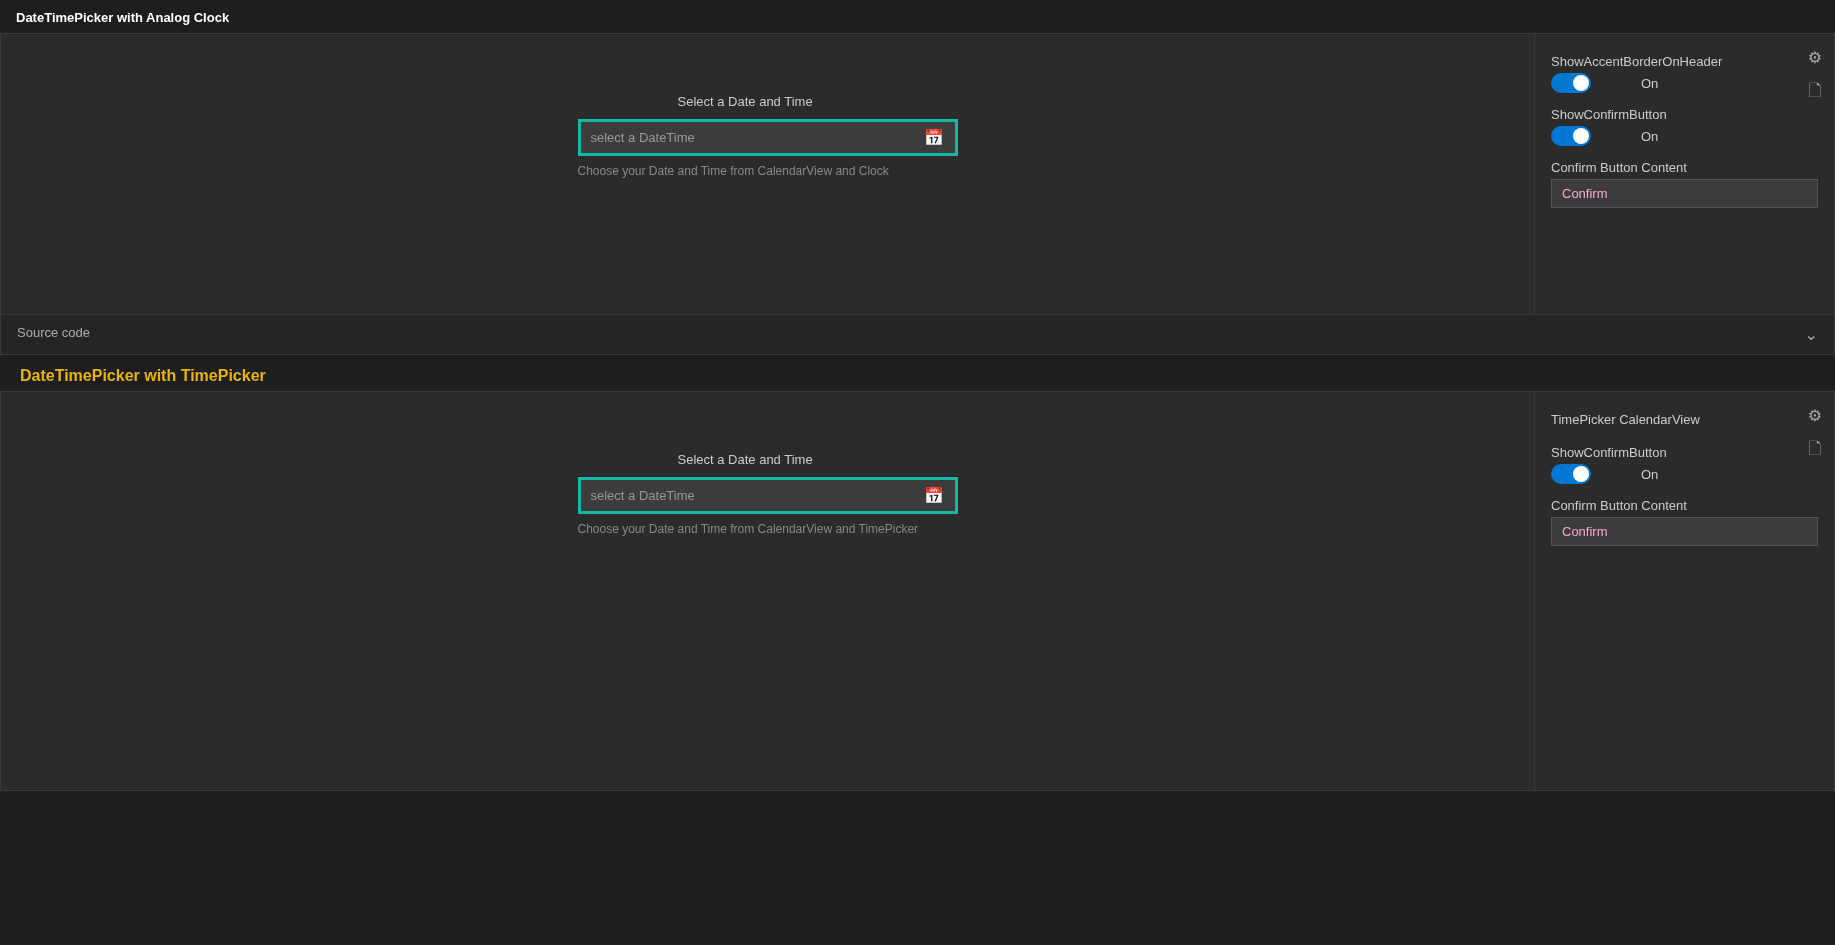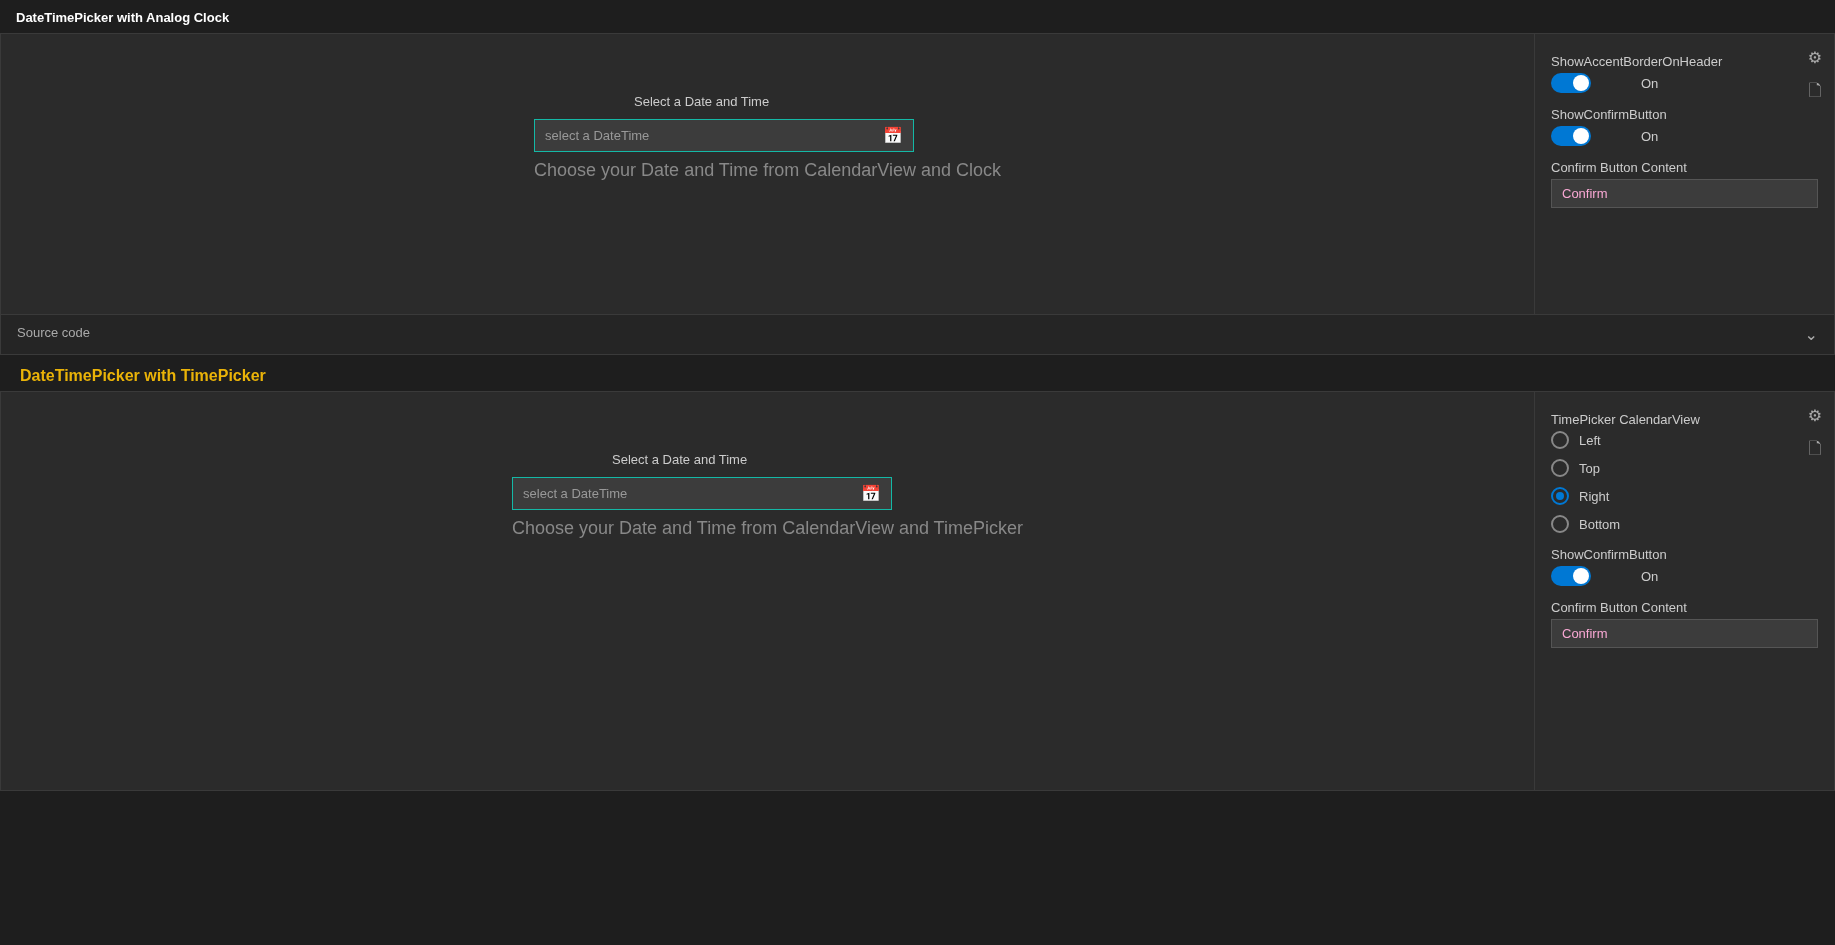--- a/index.html
+++ b/index.html
@@ -43,40 +43,40 @@
       margin-bottom: 10px;
       align-self: flex-start;
       margin-left: 100px;
     }
 
     .datetime-input-wrapper {
       width: 400px;
       display: flex;
       align-items: center;
       background: #3c3c3c;
-      border: 1px solid #14b8a6;
+      border: 3px solid #14b8a6;
       padding: 6px 10px;
       margin-bottom: 8px;
       position: relative;
     }
 
     .datetime-input-text {
       flex: 1;
       color: #999;
       font-size: 13px;
     }
 
     .calendar-icon {
       color: #aaa;
       font-size: 16px;
       cursor: pointer;
     }
 
     .section-hint {
-      font-size: 18px;
+      font-size: 12px;
       color: #888;
       align-self: flex-start;
       margin-left: 0px;
     }
 
     .section-sidebar {
       width: 300px;
       min-width: 260px;
       padding: 20px 16px;
       border-left: 1px solid #3a3a3a;
@@ -313,42 +313,20 @@
   </div>
 
   <div class="section-sidebar">
     <div class="sidebar-icons">
       <button class="sidebar-icon-btn">⚙</button>
       <button class="sidebar-icon-btn">🗋</button>
     </div>
 
     <div>
       <div class="prop-label">TimePicker CalendarView</div>
-      <div class="radio-group">
-
-        <div class="radio-row">
-          <div class="radio-circle"></div>
-          <span class="radio-label">Left</span>
-        </div>
-
-        <div class="radio-row">
-          <div class="radio-circle"></div>
-          <span class="radio-label">Top</span>
-        </div>
-
-        <div class="radio-row">
-          <div class="radio-circle selected"></div>
-          <span class="radio-label">Right</span>
-        </div>
-
-        <div class="radio-row">
-          <div class="radio-circle"></div>
-          <span class="radio-label">Bottom</span>
-        </div>
-      </div>
     </div>
 
     <div>
       <div class="prop-label">ShowConfirmButton</div>
       <div class="toggle-row">
         <div class="toggle"></div>
         <span class="toggle-label">On</span>
       </div>
     </div>
 

